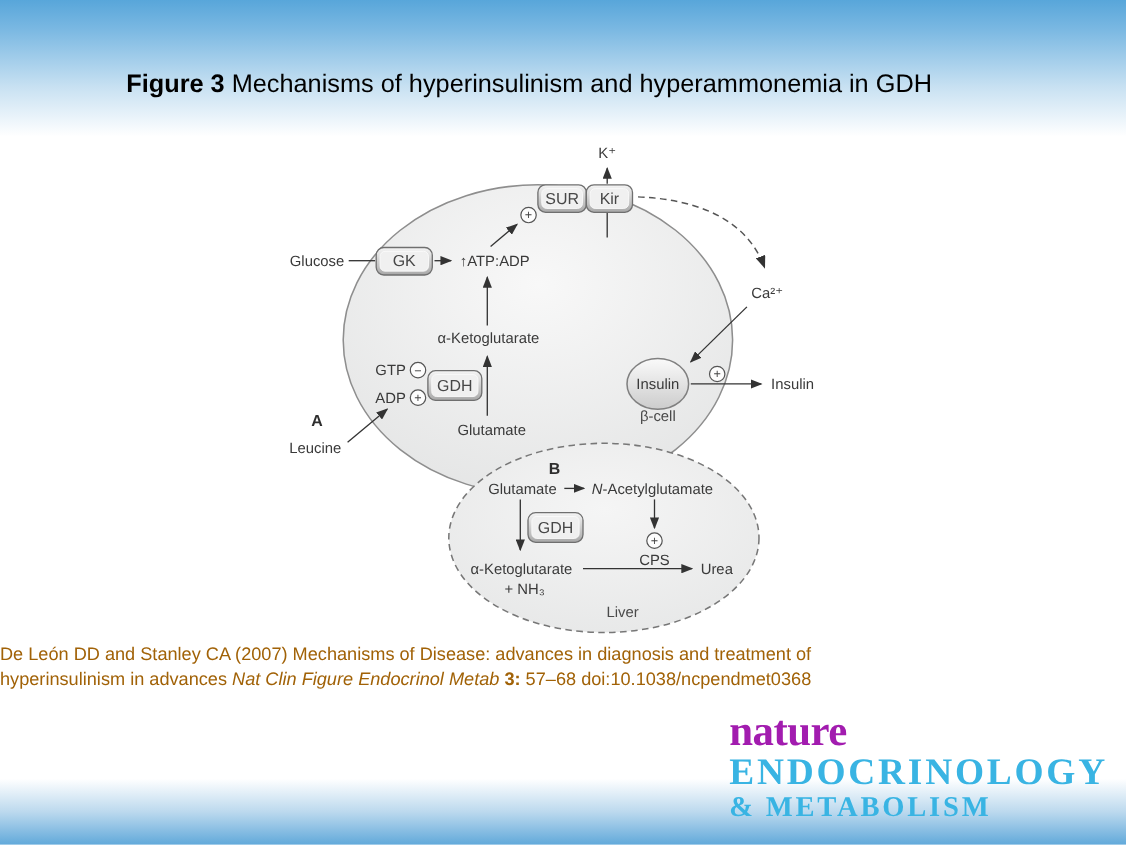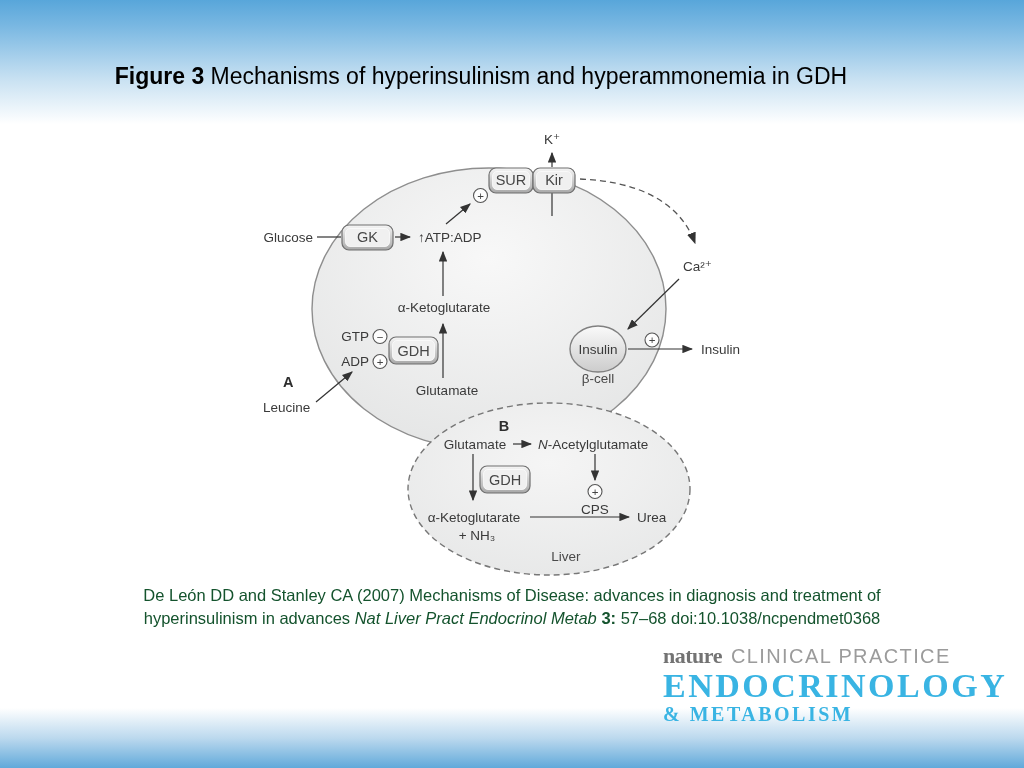--- a/index.html
+++ b/index.html
@@ -23,45 +23,45 @@
   .slide-title b{font-weight:bold;}
   .figure-wrap{position:absolute;left:250px;top:115px;width:545px;height:480px;}
   svg{font-family:"Liberation Sans","DejaVu Sans",sans-serif;}
   svg text{fill:#3a3a3a;font-size:13.5px;}
   svg text.boxlbl{fill:#474747;font-size:14.5px;}
   svg text.panel{font-weight:bold;fill:#2e2e2e;font-size:14.5px;}
   svg text.sign{font-size:11.5px;fill:#444;}
   svg text.celllbl{fill:#4a4a4a;}
   .citation{
     position:absolute;left:0;top:584px;width:1024px;
-    text-align:center;font-size:16.5px;line-height:22.5px;color:#14532d;
+    font-size:16.5px;line-height:22.5px;color:#a16207;
   }
   .citation i{font-style:italic;}
   .citation b{font-weight:bold;}
   .logo{
     position:absolute;left:663px;top:645px;width:360px;
     line-height:1;white-space:nowrap;
   }
   .logo-row1{display:flex;align-items:baseline;gap:9px;}
   .logo-brand{
     font-family:"Liberation Serif","DejaVu Serif",serif;
-    font-weight:bold;font-size:22px;color:#737373;letter-spacing:-0.5px;
+    font-weight:bold;font-size:39px;color:#a21caf;letter-spacing:-0.5px;
   }
   .logo-suffix{
     font-size:20px;color:#9b9b9b;letter-spacing:1.4px;
   }
   .logo-row2{
     margin-top:2px;
     font-family:"Liberation Serif","DejaVu Serif",serif;
     font-weight:bold;font-size:34px;color:#39b4e3;letter-spacing:2.5px;
   }
   .logo-row3{
     margin-top:1px;
     font-family:"Liberation Serif","DejaVu Serif",serif;
-    font-weight:bold;font-size:20px;color:#39b4e3;letter-spacing:2.5px;
+    font-weight:bold;font-size:26px;color:#39b4e3;letter-spacing:2.5px;
   }
 </style>
 </head>
 <body>
 
 <div class="banner-top"></div>
 <div class="banner-bottom"></div>
 
 <div class="slide-title">
   <b>Figure 3</b><span> Mechanisms of hyperinsulinism and hyperammonemia in GDH</span><br>
@@ -181,23 +181,22 @@
   <text x="474" y="522" text-anchor="middle">α-Ketoglutarate</text>
   <text x="477" y="540" text-anchor="middle">+ NH₃</text>
   <line x1="530" y1="517" x2="629" y2="517" stroke="#333" stroke-width="1.2" marker-end="url(#arr)"></line>
   <text x="637" y="522">Urea</text>
   <text class="celllbl" x="566" y="561" text-anchor="middle">Liver</text>
 </svg>
 </div>
 
 <div class="citation">
   <span>De León DD and Stanley CA (2007) Mechanisms of Disease: advances in diagnosis and treatment of</span><br>
-  <span>hyperinsulinism in advances </span><i>Nat Liver Pract Endocrinol Metab </i><b>3:</b><span> 57–68 doi:10.1038/ncpendmet0368</span>
+  <span>hyperinsulinism in advances </span><i>Nat Clin Figure Endocrinol Metab </i><b>3:</b><span> 57–68 doi:10.1038/ncpendmet0368</span>
 </div>
 
 <div class="logo">
   <div class="logo-row1">
     <span class="logo-brand">nature</span>
-    <span class="logo-suffix">CLINICAL PRACTICE</span>
   </div>
   <div class="logo-row2">ENDOCRINOLOGY</div>
   <div class="logo-row3">&amp; METABOLISM</div>
 </div>
 
 </body></html>

